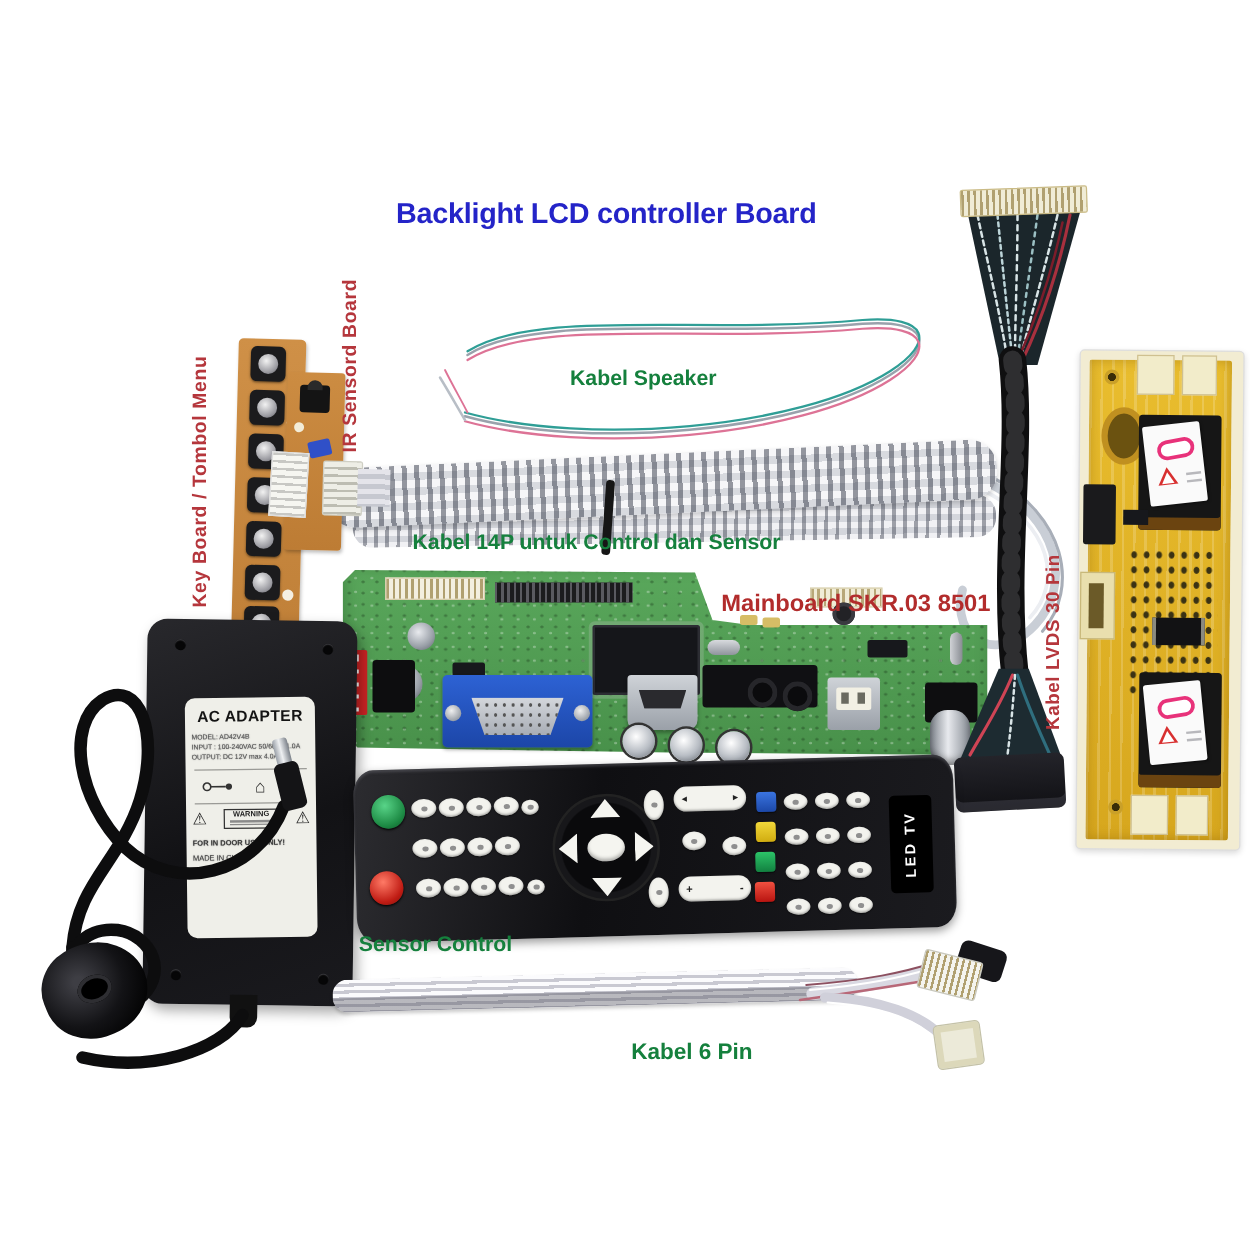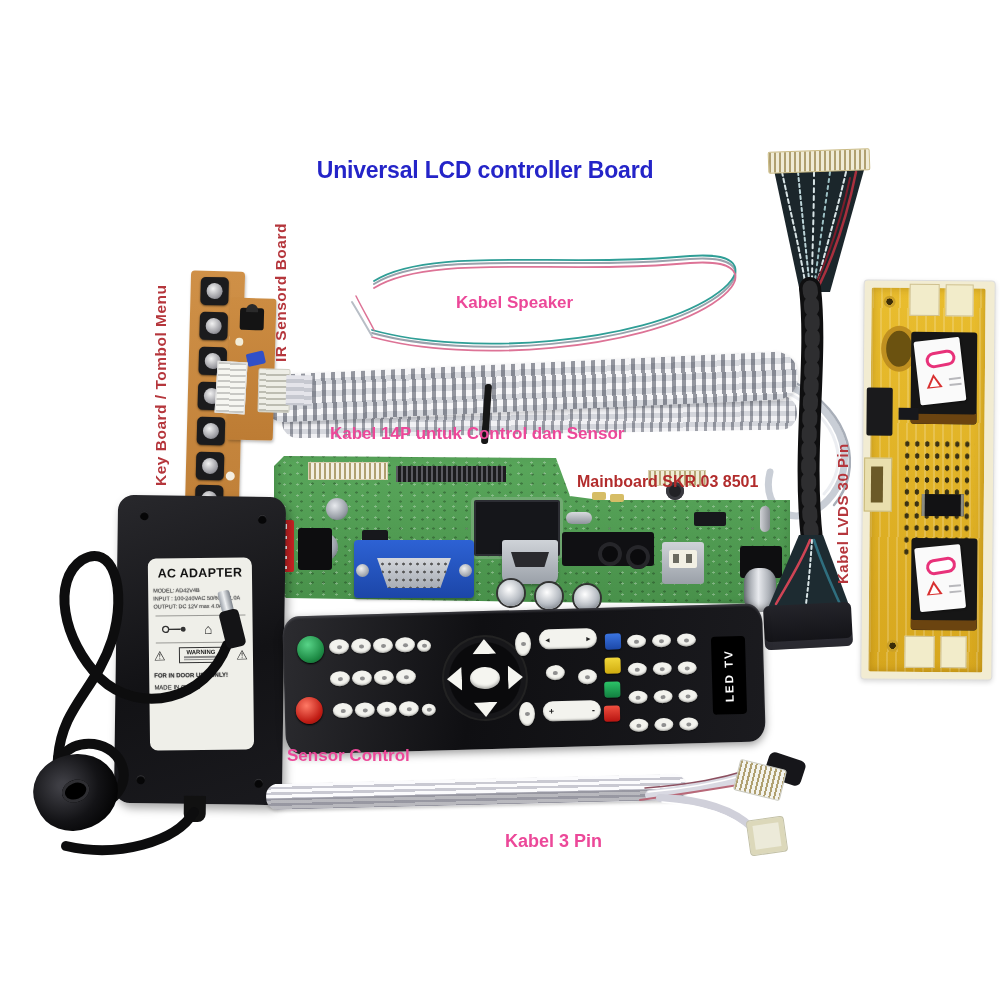--- a/index.html
+++ b/index.html
@@ -1,19 +1,19 @@
 <!DOCTYPE html>
 <html><head>
 <meta charset="utf-8">
 <style>
   html,body{margin:0;padding:0;background:#fff;}
   #canvas{position:relative;width:1000px;height:1000px;background:#ffffff;overflow:hidden;
           font-family:"Liberation Sans","DejaVu Sans",sans-serif;}
   .abs{position:absolute;}
-  .lbl{position:absolute;font-weight:bold;color:#ec4899;z-index:6;white-space:nowrap;}
+  .lbl{position:absolute;font-weight:bold;color:#15803d;z-index:6;white-space:nowrap;}
   .vlabel{position:absolute;writing-mode:vertical-rl;transform:rotate(180deg);
           font-weight:bold;color:#b5363c;z-index:6;white-space:nowrap;letter-spacing:.5px;}
   .title-line{position:absolute;left:0;width:970px;text-align:center;font-weight:bold;
           color:#2424c8;z-index:6;letter-spacing:-0.2px;}
   
   .keybtn{position:absolute;width:28px;height:28px;background:#1b1b1d;border-radius:5px;
           box-shadow:0 1px 2px rgba(0,0,0,.5);}
   .keybtn::after{content:'';position:absolute;left:6px;top:6px;width:16px;height:16px;border-radius:50%;
           background:radial-gradient(circle at 40% 35%,#f2f2f2,#9a9aa0 65%,#55555c);}
   
@@ -29,21 +29,21 @@
   .warn-tri::after{content:'';position:absolute;left:-5px;top:4px;width:0;height:0;
           border-left:5px solid transparent;border-right:5px solid transparent;border-bottom:9px solid #fff;}
   .tick-strip{background:repeating-linear-gradient(90deg,#b0a070 0 2px,transparent 2px 5px);}
   .sticker-bar{height:2px;background:#b8b8bc;margin:2px 3px;}
 </style>
 </head>
 <body>
 
 <div id="canvas">
 
-  <div class="title-line" style="top:157px;font-size:23px;">Universal LCD controller Board</div>
+  <div class="title-line" style="top:157px;font-size:23px;">Backlight LCD controller Board</div>
 
   <svg class="abs" style="left:0;top:0;z-index:1" width="1000" height="1000" viewBox="0 0 1000 1000">
     <g fill="none" stroke-linecap="round">
       <path d="M372,333 C470,360 640,346 712,300 C748,277 744,255 690,259 C560,271 430,249 374,284" stroke="#9aa2ac" stroke-width="2"></path>
       <path d="M372,330 C470,357 640,343 712,297 C748,274 744,252 690,256 C560,268 430,246 374,281" stroke="#2f9e96" stroke-width="1.8"></path>
       <path d="M372,337 C470,364 640,350 712,304 C748,281 744,259 690,263 C560,275 430,253 374,288" stroke="#dd7396" stroke-width="1.8"></path>
       <path d="M352,302 C360,315 366,326 372,336" stroke="#b8bec6" stroke-width="2"></path>
       <path d="M356,296 C363,310 369,320 374,330" stroke="#dd7396" stroke-width="1.5"></path>
 
       <path d="M790,386 C848,414 858,468 828,500 C798,532 760,512 770,472" stroke="#c9ced6" stroke-width="7"></path>
@@ -332,18 +332,18 @@
        background:linear-gradient(180deg,rgba(0,0,0,0) 55%,rgba(60,60,72,.35) 58%),
                   repeating-linear-gradient(180deg,#fbfbfd 0 3px,#c9c9d2 3px 5.5px);
        box-shadow:0 2px 3px rgba(0,0,0,.2);"></div>
   <div class="abs tick-strip" style="left:736px;top:764px;width:46px;height:30px;z-index:5;background-color:#f4f4ee;border:1px solid #c8c8be;border-radius:3px;transform:rotate(14deg);"></div>
   <div class="abs" style="left:748px;top:818px;width:36px;height:34px;z-index:5;background:#ecead9;border:1px solid #c4c2a8;border-radius:4px;transform:rotate(-8deg);box-shadow:inset 0 0 0 5px #dcd8ba;"></div>
 
   <div class="vlabel" style="left:152px;top:290px;height:196px;font-size:15.5px;">Key Board / Tombol Menu</div>
   <div class="vlabel" style="left:272px;top:230px;height:132px;font-size:15.5px;">IR Sensord Board</div>
   <div class="lbl" style="left:456px;top:293px;font-size:17px;">Kabel Speaker</div>
   <div class="lbl" style="left:330px;top:424px;font-size:17px;">Kabel 14P untuk Control dan Sensor</div>
-  <div class="lbl" style="left:577px;top:473px;font-size:16px;color:#b22c2c;">Mainboard SKR.03 8501</div>
+  <div class="lbl" style="left:577px;top:473px;font-size:19px;color:#b22c2c;">Mainboard SKR.03 8501</div>
   <div class="vlabel" style="left:834px;top:426px;height:158px;font-size:15px;">Kabel LVDS 30 Pin</div>
   <div class="lbl" style="left:287px;top:746px;font-size:17px;">Sensor Control</div>
-  <div class="lbl" style="left:505px;top:831px;font-size:18px;">Kabel 3 Pin</div>
+  <div class="lbl" style="left:505px;top:831px;font-size:18px;">Kabel 6 Pin</div>
 
 </div>
 
 </body></html>

